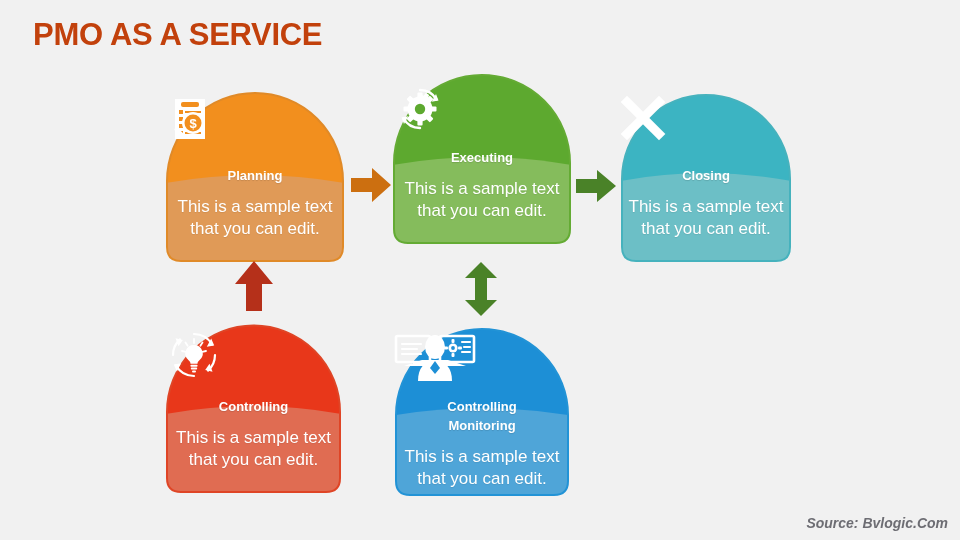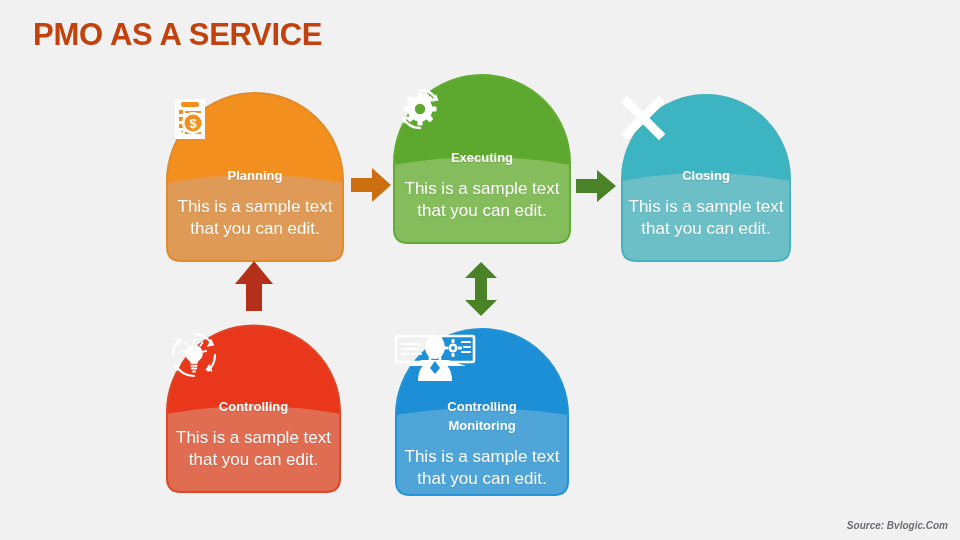--- a/index.html
+++ b/index.html
@@ -33,21 +33,21 @@
     color: #c2410c;
     letter-spacing: -0.3px;
     white-space: nowrap;
   }
 
   
   #source-note {
     position: absolute;
     right: 12px;
     bottom: 9px;
-    font-size: 10px;
+    font-size: 14px;
     font-weight: bold;
     font-style: italic;
     color: #6d6d73;
     white-space: nowrap;
   }
 
   
   .arch {
     position: absolute;
     overflow: visible;

